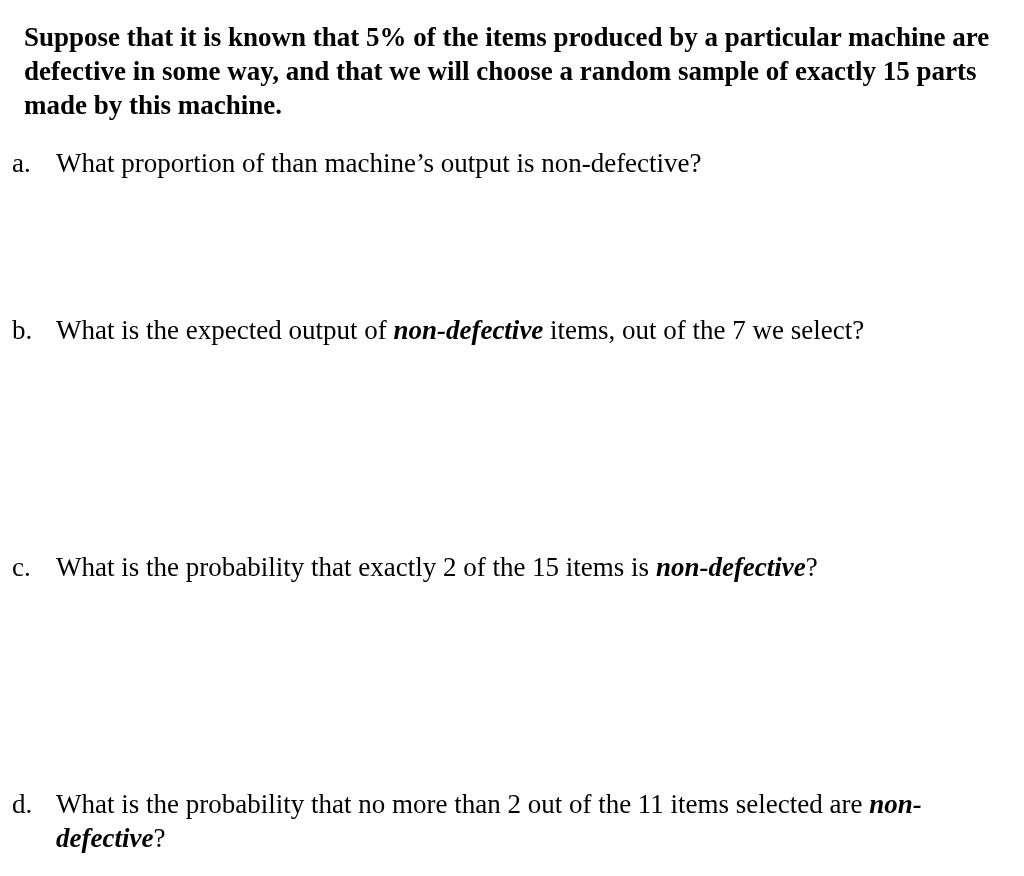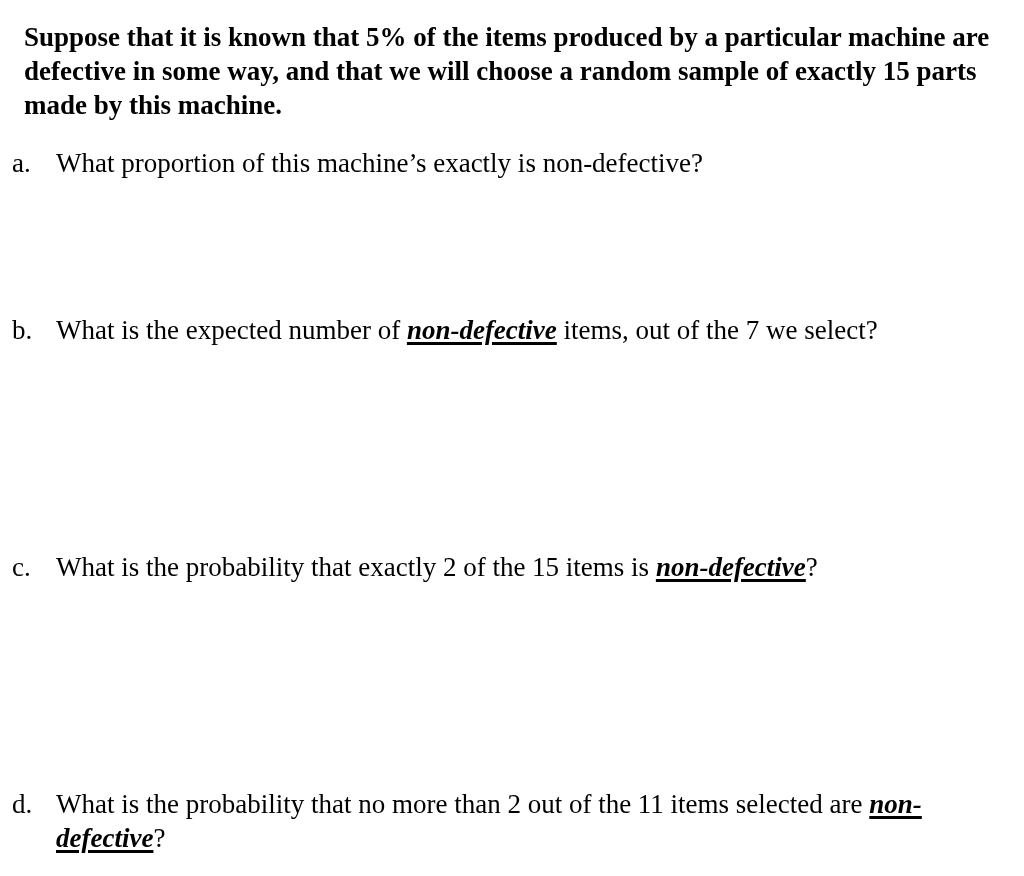--- a/index.html
+++ b/index.html
@@ -35,42 +35,41 @@
     .q-letter {
       width: 44px;
       flex: 0 0 44px;
     }
     .q-body {
       flex: 1 1 auto;
     }
     .emph {
       font-weight: bold;
       font-style: italic;
-      text-decoration: underline;
       text-decoration-thickness: 3px;
       text-underline-offset: 3px;
     }
     #q-a { top: 146px; }
     #q-b { top: 313px; }
     #q-c { top: 550px; }
     #q-d { top: 787px; }
   </style>
 </head>
 <body>
 
 <p class="intro">Suppose that it is known that 5% of the items produced by a particular machine are defective in some way, and that we will choose a random sample of exactly 15 parts made by this machine.</p>
 
 <div class="question" id="q-a">
   <span class="q-letter">a.</span>
-  <span class="q-body"><span>What proportion of this machine’s exactly is non-defective?</span></span>
+  <span class="q-body"><span>What proportion of than machine’s output is non-defective?</span></span>
 </div>
 
 <div class="question" id="q-b">
   <span class="q-letter">b.</span>
-  <span class="q-body"><span>What is the expected number of </span><span class="emph">non-defective</span><span> items, out of the 7 we select?</span></span>
+  <span class="q-body"><span>What is the expected output of </span><span class="emph">non-defective</span><span> items, out of the 7 we select?</span></span>
 </div>
 
 <div class="question" id="q-c">
   <span class="q-letter">c.</span>
   <span class="q-body"><span>What is the probability that exactly 2 of the 15 items is </span><span class="emph">non-defective</span><span>?</span></span>
 </div>
 
 <div class="question" id="q-d">
   <span class="q-letter">d.</span>
   <span class="q-body"><span>What is the probability that no more than 2 out of the 11 items selected are </span><span class="emph">non-defective</span><span>?</span></span>

